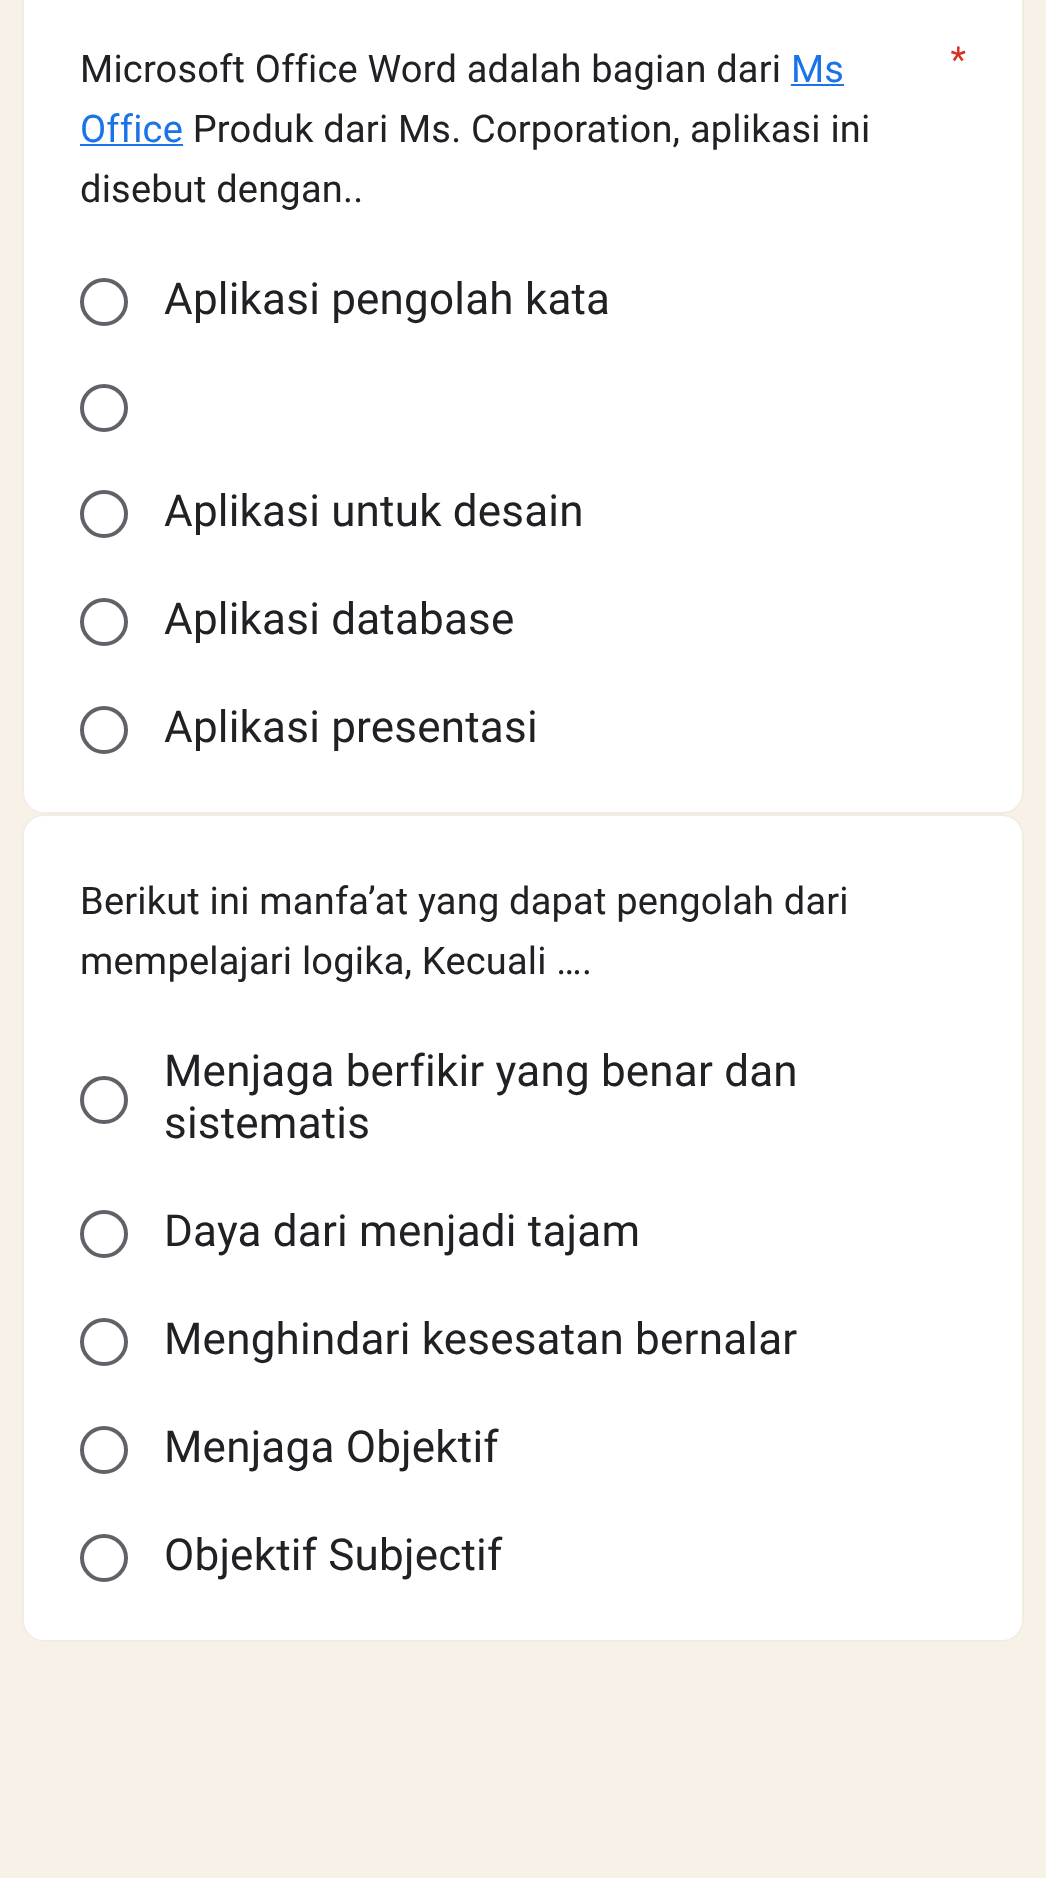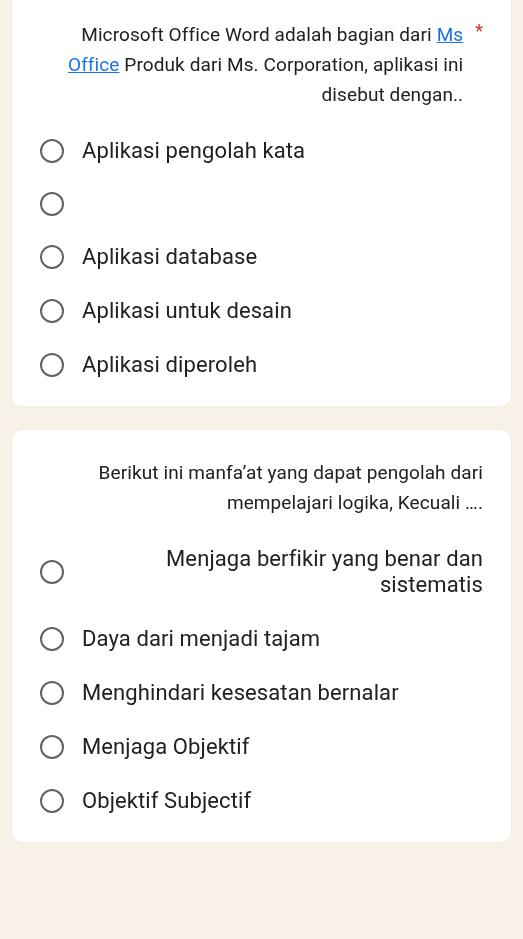--- a/index.html
+++ b/index.html
@@ -8,23 +8,22 @@
     font-family: Roboto, "Helvetica Neue", Arial, sans-serif;
     width: 523px;
     min-height: 939px;
     padding: 0 12px;
     color: #202124;
   }
   .card {
     background: #ffffff;
     border-radius: 10px;
     padding: 28px 28px 28px 28px;
-    margin-bottom: 24px;
+    margin-bottom: 2px;
     box-shadow: 0 0 0 1px rgba(0,0,0,0.02);
-    text-align: right;
   }
   .card.first { margin-top: 0; border-top-left-radius: 0; border-top-right-radius: 0; padding-top: 20px; }
   .q-head {
     display: flex;
     align-items: flex-start;
     gap: 8px;
     margin-bottom: 28px;
   }
   .q-title {
     font-size: 19px;
@@ -79,29 +78,29 @@
   <div class="options">
     <label class="option">
       <span class="radio"></span>
       <span class="opt-label">Aplikasi pengolah kata</span>
     </label>
     <label class="option">
       <span class="radio"></span>
     </label>
     <label class="option">
       <span class="radio"></span>
+      <span class="opt-label">Aplikasi untuk desain</span>
+    </label>
+    <label class="option">
+      <span class="radio"></span>
       <span class="opt-label">Aplikasi database</span>
     </label>
     <label class="option">
       <span class="radio"></span>
-      <span class="opt-label">Aplikasi untuk desain</span>
-    </label>
-    <label class="option">
-      <span class="radio"></span>
-      <span class="opt-label">Aplikasi diperoleh</span>
+      <span class="opt-label">Aplikasi presentasi</span>
     </label>
   </div>
 </div>
 
 <div class="card">
   <div class="q-head">
     <div class="q-title">Berikut ini manfa’at yang dapat pengolah dari mempelajari logika, Kecuali  ….</div>
   </div>
   <div class="options">
     <label class="option">

